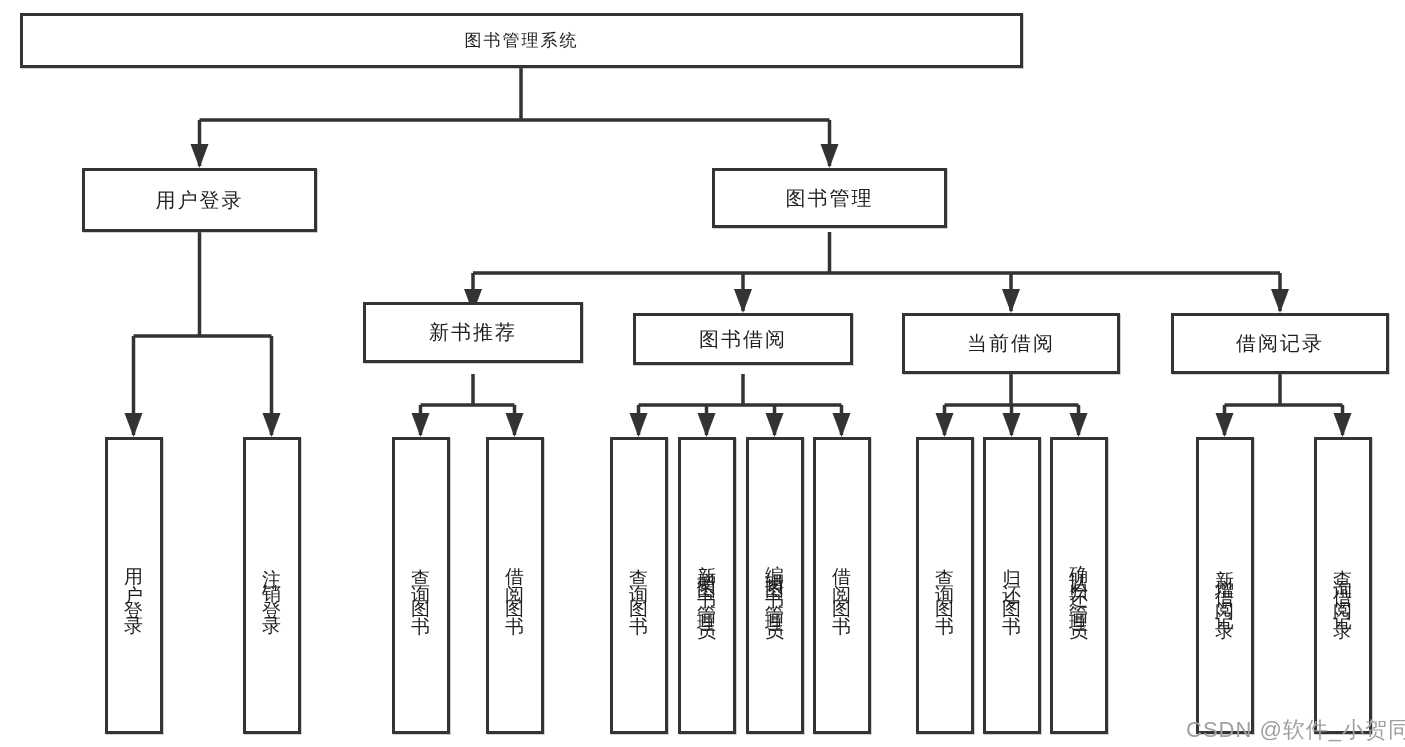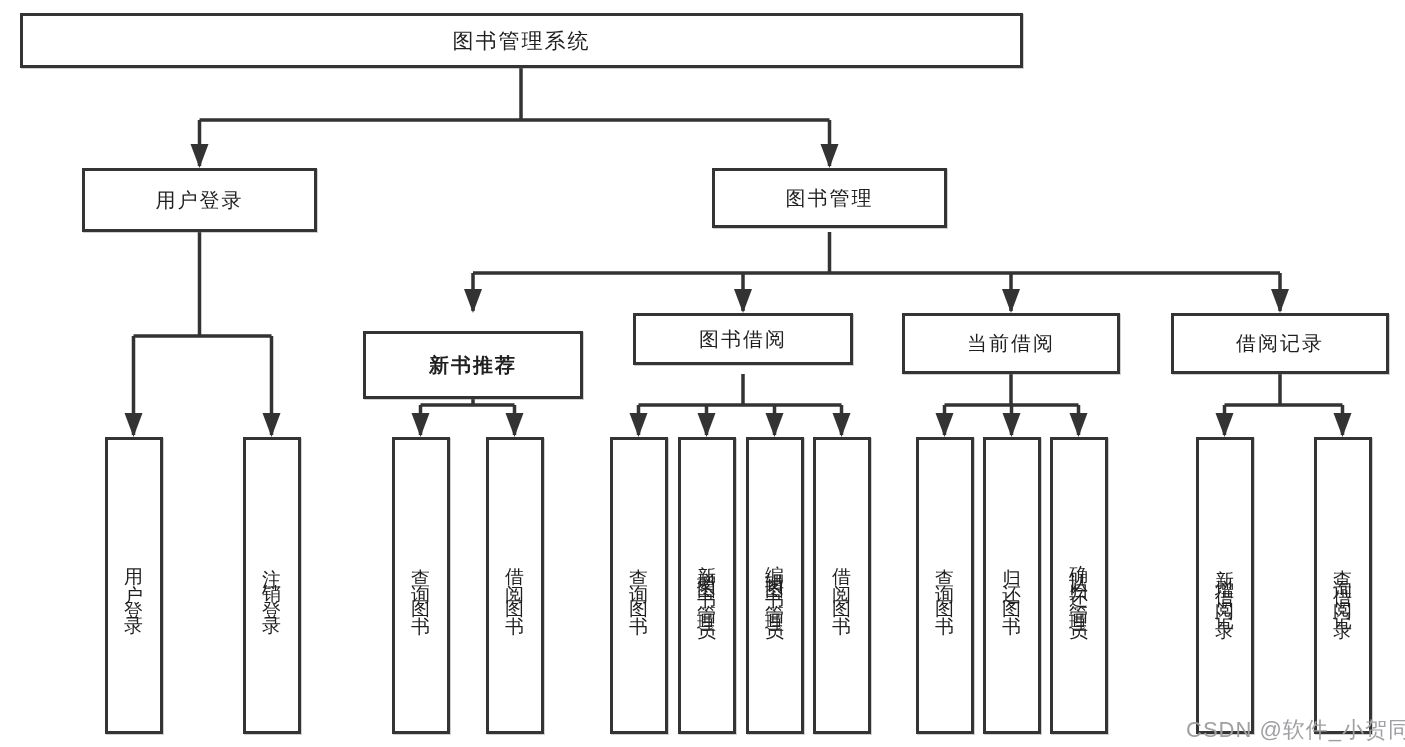--- a/index.html
+++ b/index.html
@@ -52,24 +52,24 @@
   .vtext {
     writing-mode: vertical-rl;
     text-orientation: mixed;
     font-size: 19px;
     line-height: 1;
     white-space: nowrap;
   }
   .ls-4 { letter-spacing: 0.85em; }
   .ls-6 { letter-spacing: 0.55em; }
   .ls-9 { letter-spacing: 0.42em; }
-  #root-box    { left: 20px;   top: 13px;  width: 1003px; height: 55px; font-size: 21px; }
+  #root-box    { left: 20px;   top: 13px;  width: 1003px; height: 55px; font-size: 17px; }
   #user-branch { left: 82px;   top: 168px; width: 235px;  height: 64px; }
   #mgmt-branch { left: 712px;  top: 168px; width: 235px;  height: 60px; }
-  #recommend-box { left: 363px;  top: 331px; width: 220px; height: 68px; font-weight: bold; }
+  #recommend-box { left: 363px;  top: 302px; width: 220px; height: 61px; }
   #borrow-box    { left: 633px;  top: 313px; width: 220px; height: 52px; }
   #current-box   { left: 902px;  top: 313px; width: 218px; height: 61px; text-align: center; }
   #records-box   { left: 1171px; top: 313px; width: 218px; height: 61px; }
   #leaf-user-login     { left: 105px;  }
   #leaf-logout         { left: 243px;  }
   #leaf-rec-query      { left: 392px;  }
   #leaf-rec-borrow     { left: 486px;  }
   #leaf-bor-query      { left: 610px;  }
   #leaf-bor-add        { left: 678px;  }
   #leaf-bor-edit       { left: 746px;  }

